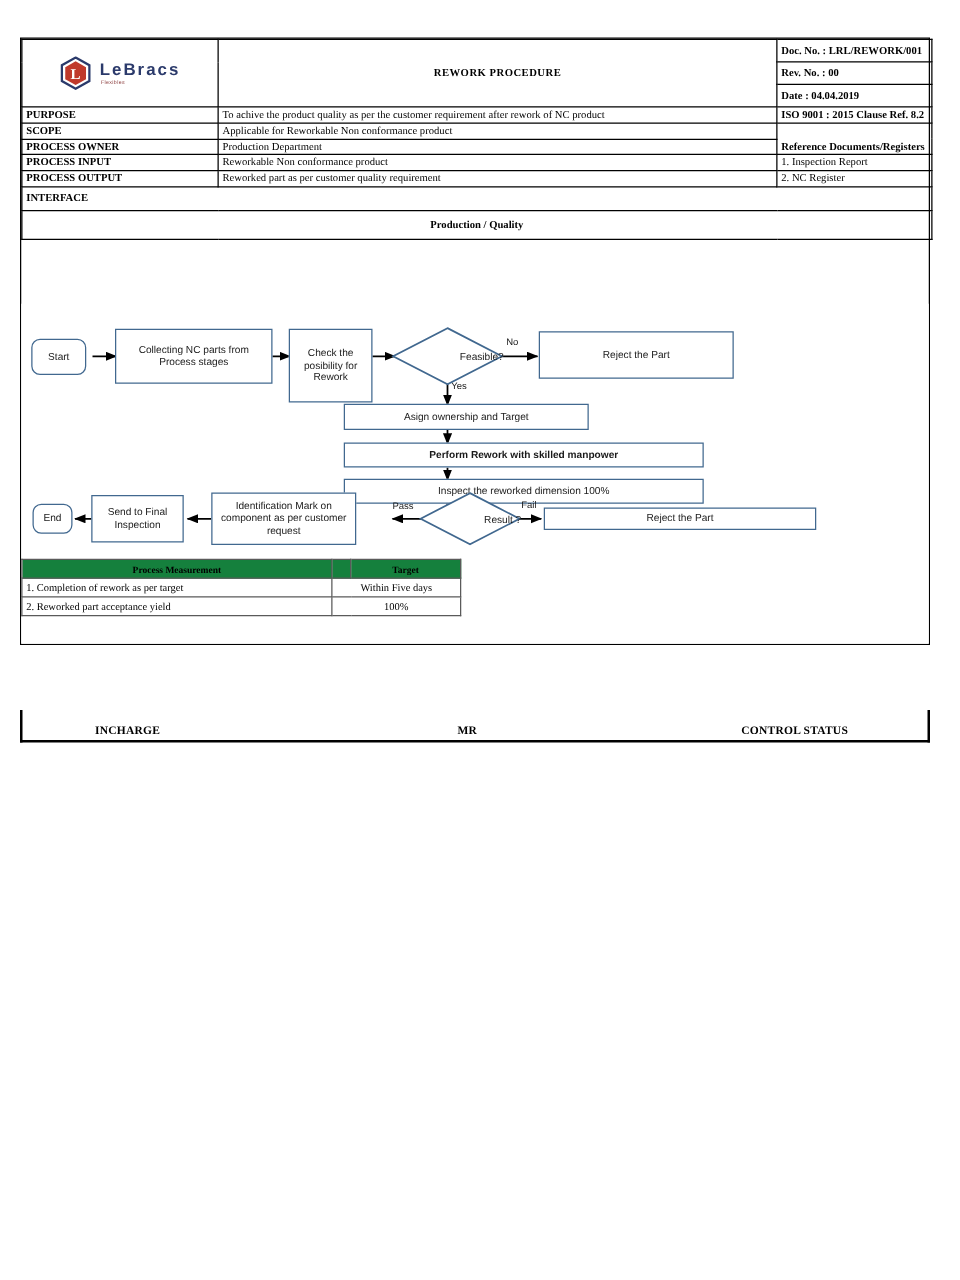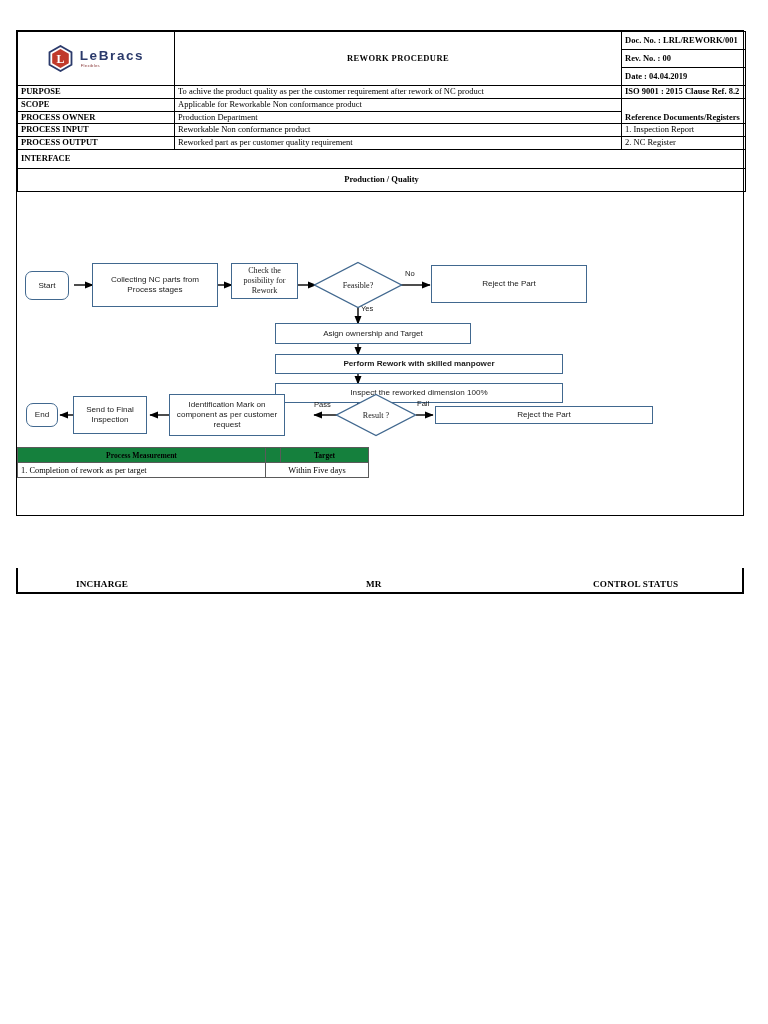--- a/index.html
+++ b/index.html
@@ -135,26 +135,26 @@
     align-items: center;
     justify-content: center;
     text-align: center;
     line-height: 1.2;
     padding: 1px 3px;
   }
   .fl-box.rounded { border-radius: 7px; }
 
   .fl-diamond {
     position: absolute;
-    font-family: Liberation Serif, serif;
+    font-family: Liberation Sans, sans-serif;
     font-size: 8.1px;
     color: #1a1a1a;
     display: flex;
     align-items: center;
-    justify-content: center;
+    justify-content: flex-end;
     text-align: center;
   }
   .fl-diamond > span { position: relative; z-index: 2; }
   .fl-diamond svg { position: absolute; left: 0; top: 0; z-index: 1; }
 
   .fl-label {
     position: absolute;
     font-family: "Liberation Sans", sans-serif;
     font-size: 7.6px;
     color: #1a1a1a;
@@ -328,21 +328,21 @@
 
         <line x1="152" y1="172" x2="133" y2="172" stroke="#000" stroke-width="1.4" marker-end="url(#ah)"></line>
 
         <line x1="58" y1="172" x2="43" y2="172" stroke="#000" stroke-width="1.4" marker-end="url(#ah)"></line>
       </svg>
 
       <div class="fl-box rounded" style="left:8px; top:28px; width:44px; height:29px;">Start</div>
 
       <div class="fl-box" style="left:75px; top:20px; width:126px; height:44px;">Collecting NC parts from Process stages</div>
 
-      <div class="fl-box" style="left:214px; top:20px; width:67px; height:36px;font-family:Liberation Serif, serif;">Check the posibility for Rework</div>
+      <div class="fl-box" style="left:214px; top:20px; width:67px; height:59px;">Check the posibility for Rework</div>
 
       <div class="fl-diamond" style="left:296px; top:18px; width:90px; height:48px;">
         <svg width="90" height="48" viewBox="0 0 90 48">
           <polygon points="45,1.5 88.5,24 45,46.5 1.5,24" fill="#ffffff" stroke="#41688f" stroke-width="1.4"></polygon>
         </svg>
         <span>Feasible?</span>
       </div>
 
       <div class="fl-label" style="left:388px; top:26px;">No</div>
 
@@ -384,20 +384,24 @@
         <tbody>
             <tr class="pm-head">
           <td>Process Measurement</td>
           <td></td>
           <td>Target</td>
         </tr>
         <tr>
           <td>1. Completion of rework as per target</td>
           <td colspan="2" class="pm-val">Within Five days</td>
         </tr>
+        <tr>
+          <td>2. Reworked part acceptance yield</td>
+          <td colspan="2" class="pm-val">100%</td>
+        </tr>
       </tbody>
         </table>
 
     </div>
   </div>
 
   <div id="footer">
     <span class="foot-item" id="foot-incharge">INCHARGE</span>
     <span class="foot-item" id="foot-mr">MR</span>
     <span class="foot-item" id="foot-control">CONTROL STATUS</span>

